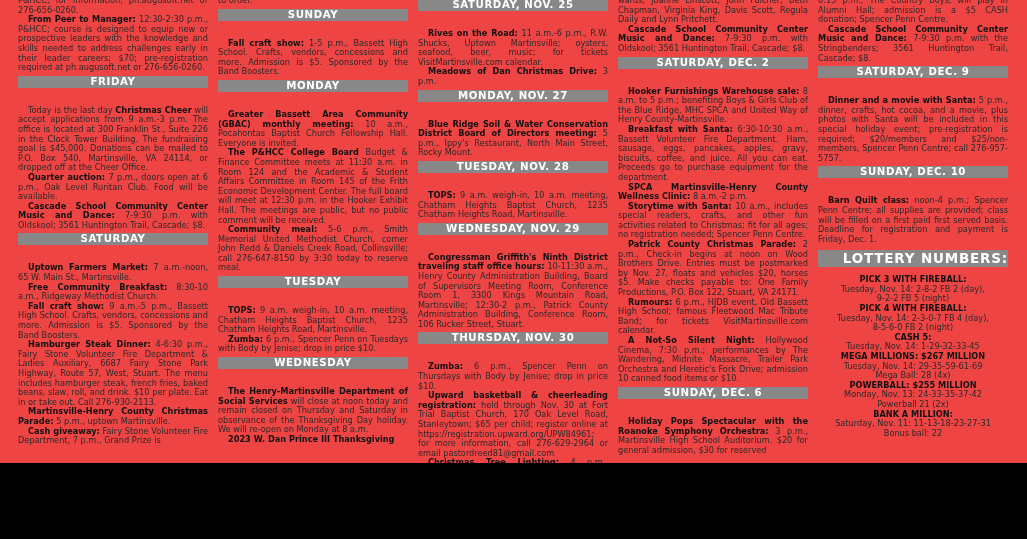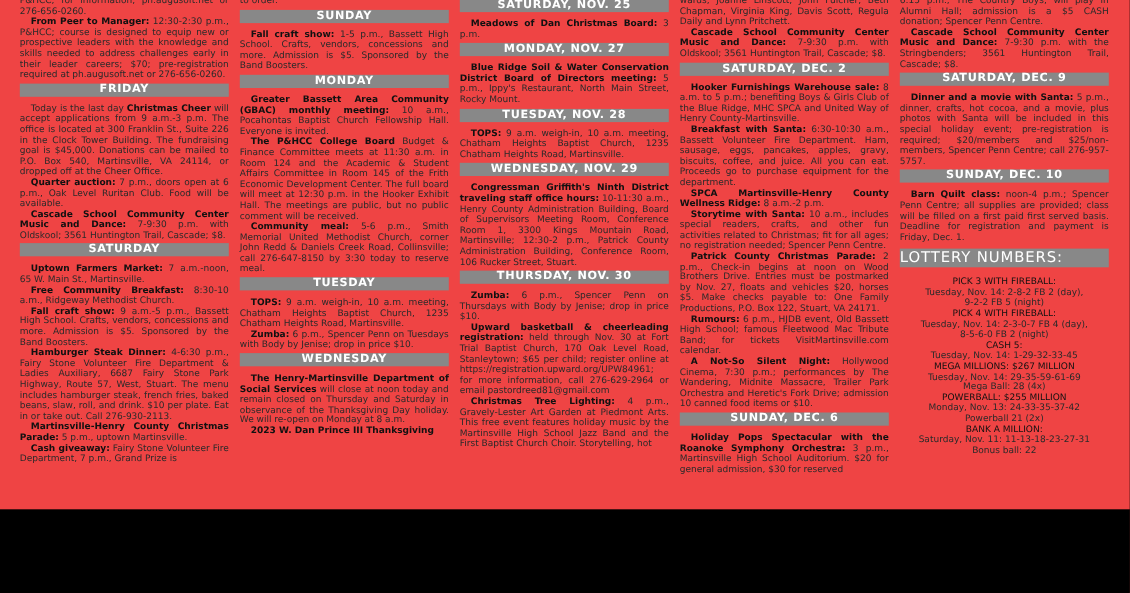--- a/index.html
+++ b/index.html
@@ -2,24 +2,24 @@
 <html><head>
 <meta charset="utf-8">
 <style>
   html, body { margin:0; padding:0; background:#000; }
   body { width:1027px; height:539px; overflow:hidden; position:relative; font-family:"DejaVu Sans", sans-serif; }
   .page { position:absolute; left:0; top:0; width:1027px; height:463px; background:#ef4444; overflow:hidden; }
   .col { position:absolute; top:-4px; font-size:8.2px; line-height:9.6px; color:#2a2a2a; text-align:justify; hyphens:auto; }
   .col p { margin:0; text-indent:10px; }
   .col p.noindent { text-indent:0; }
   .col b { color:#111; font-weight:bold; }
-  .hdr { background:#888; color:#fff; font-weight:bold; text-align:center; font-size:10.2px; line-height:12px; letter-spacing:0.6px; margin:3px 0 6px 0; padding:0; }
-  .lotto-hdr { background:#888; color:#fff; font-weight:normal; text-align:left; font-size:13.5px; line-height:17px; letter-spacing:0.8px; margin:6px 0 8px 0; }
+  .hdr { background:#888; color:#fff; font-weight:bold; text-align:center; font-size:10.2px; line-height:12px; letter-spacing:0.6px; margin:3px 0 18px 0; padding:0; }
+  .lotto-hdr { background:#888; color:#fff; font-weight:bold; text-align:right; font-size:13.5px; line-height:17px; letter-spacing:0.8px; margin:6px 0 8px 0; }
   .lotto { text-align:center; }
-  .lotto .t { font-weight:normal; color:#111; }
+  .lotto .t { font-weight:bold; color:#111; }
   .lotto div { line-height:9.6px; }
   .c1 { left:18px; width:190px; }
   .c2 { left:218px; width:190px; }
   .c3 { left:418px; width:190px; }
   .c4 { left:618px; width:190px; }
   .c5 { left:818px; width:190px; }
 </style>
 </head>
 <body>
 
@@ -49,39 +49,40 @@
       <p><b>Community meal:</b><span> 5-6 p.m., Smith Memorial United Methodist Church, corner John Redd &amp; Daniels Creek Road, Collinsville; call 276-647-8150 by 3:30 today to reserve meal.</span></p>
       <div class="hdr">TUESDAY</div>
       <p><b>TOPS:</b><span> 9 a.m. weigh-in, 10 a.m. meeting, Chatham Heights Baptist Church, 1235 Chatham Heights Road, Martinsville.</span></p>
       <p><b>Zumba:</b><span> 6 p.m., Spencer Penn on Tuesdays with Body by Jenise; drop in price $10.</span></p>
       <div class="hdr">WEDNESDAY</div>
       <p><b>The Henry-Martinsville Department of Social Services</b><span> will close at noon today and remain closed on Thursday and Saturday in observance of the Thanksgiving Day holiday. We will re-open on Monday at 8 a.m.</span></p>
       <p><b>2023 W. Dan Prince III Thanksgiving</b><span></span></p>
     </div>
   <div class="col c3">
       <div class="hdr">SATURDAY, NOV. 25</div>
-      <p><b>Meadows of Dan Christmas Board:</b><span> 3 p.m.</span></p>
+      <p><b>Rives on the Road:</b><span> 11 a.m.-6 p.m., R.W. Shucks, Uptown Martinsville; oysters, seafood, beer, music; for tickets VisitMartinsville.com calendar.</span></p>
+      <p><b>Meadows of Dan Christmas Drive:</b><span> 3 p.m.</span></p>
       <div class="hdr">MONDAY, NOV. 27</div>
       <p><b>Blue Ridge Soil &amp; Water Conservation District Board of Directors meeting:</b><span> 5 p.m., Ippy's Restaurant, North Main Street, Rocky Mount.</span></p>
       <div class="hdr">TUESDAY, NOV. 28</div>
       <p><b>TOPS:</b><span> 9 a.m. weigh-in, 10 a.m. meeting, Chatham Heights Baptist Church, 1235 Chatham Heights Road, Martinsville.</span></p>
       <div class="hdr">WEDNESDAY, NOV. 29</div>
       <p><b>Congressman Griffith's Ninth District traveling staff office hours:</b><span> 10-11:30 a.m., Henry County Administration Building, Board of Supervisors Meeting Room, Conference Room 1, 3300 Kings Mountain Road, Martinsville; 12:30-2 p.m., Patrick County Administration Building, Conference Room, 106 Rucker Street, Stuart.</span></p>
       <div class="hdr">THURSDAY, NOV. 30</div>
       <p><b>Zumba:</b><span> 6 p.m., Spencer Penn on Thursdays with Body by Jenise; drop in price $10.</span></p>
       <p><b>Upward basketball &amp; cheerleading registration:</b><span> held through Nov. 30 at Fort Trial Baptist Church, 170 Oak Level Road, Stanleytown; $65 per child; register online at https://registration.upward.org/UPW84961; for more information, call 276-629-2964 or email pastordreed81@gmail.com</span></p>
       <p><b>Christmas Tree Lighting:</b><span> 4 p.m., Gravely-Lester Art Garden at Piedmont Arts. This free event features holiday music by the Martinsville High School Jazz Band and the First Baptist Church Choir. Storytelling, hot</span></p>
     </div>
   <div class="col c4">
       <p class="noindent"><span>wards, Joanne Linscott, John Fulcher, Beth Chapman, Virginia King, Davis Scott, Regula Daily and Lynn Pritchett.</span></p>
       <p><b>Cascade School Community Center Music and Dance:</b><span> 7-9:30 p.m. with Oldskool; 3561 Huntington Trail, Cascade; $8.</span></p>
       <div class="hdr">SATURDAY, DEC. 2</div>
       <p><b>Hooker Furnishings Warehouse sale:</b><span> 8 a.m. to 5 p.m.; benefiting Boys &amp; Girls Club of the Blue Ridge, MHC SPCA and United Way of Henry County-Martinsville.</span></p>
       <p><b>Breakfast with Santa:</b><span> 6:30-10:30 a.m., Bassett Volunteer Fire Department. Ham, sausage, eggs, pancakes, apples, gravy, biscuits, coffee, and juice. All you can eat. Proceeds go to purchase equipment for the department.</span></p>
-      <p><b>SPCA Martinsville-Henry County Wellness Ridge:</b><span> 8 a.m.-2 p.m.</span></p>
+      <p><b>SPCA Martinsville-Henry County Wellness Clinic:</b><span> 8 a.m.-2 p.m.</span></p>
       <p><b>Storytime with Santa:</b><span> 10 a.m., includes special readers, crafts, and other fun activities related to Christmas; fit for all ages; no registration needed; Spencer Penn Centre.</span></p>
       <p><b>Patrick County Christmas Parade:</b><span> 2 p.m., Check-in begins at noon on Wood Brothers Drive. Entries must be postmarked by Nov. 27, floats and vehicles $20, horses $5. Make checks payable to: One Family Productions, P.O. Box 122, Stuart, VA 24171.</span></p>
       <p><b>Rumours:</b><span> 6 p.m., HJDB event, Old Bassett High School; famous Fleetwood Mac Tribute Band; for tickets VisitMartinsville.com calendar.</span></p>
       <p><b>A Not-So Silent Night:</b><span> Hollywood Cinema, 7:30 p.m.; performances by The Wandering, Midnite Massacre, Trailer Park Orchestra and Heretic's Fork Drive; admission 10 canned food items or $10.</span></p>
       <div class="hdr">SUNDAY, DEC. 6</div>
       <p><b>Holiday Pops Spectacular with the Roanoke Symphony Orchestra:</b><span> 3 p.m., Martinsville High School Auditorium. $20 for general admission, $30 for reserved</span></p>
     </div>
   <div class="col c5">
     <div class="col-body">
         <p class="noindent"><span>6:15 p.m., The Country Boys, will play in Alumni Hall; admission is a $5 CASH donation; Spencer Penn Centre.</span></p>

